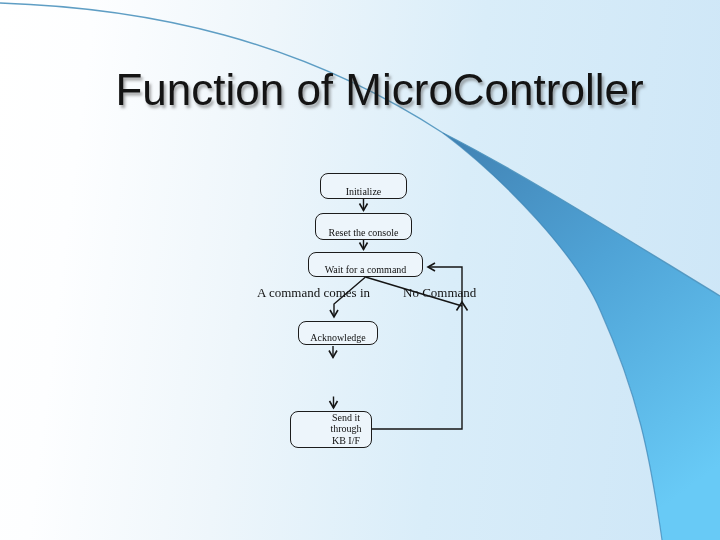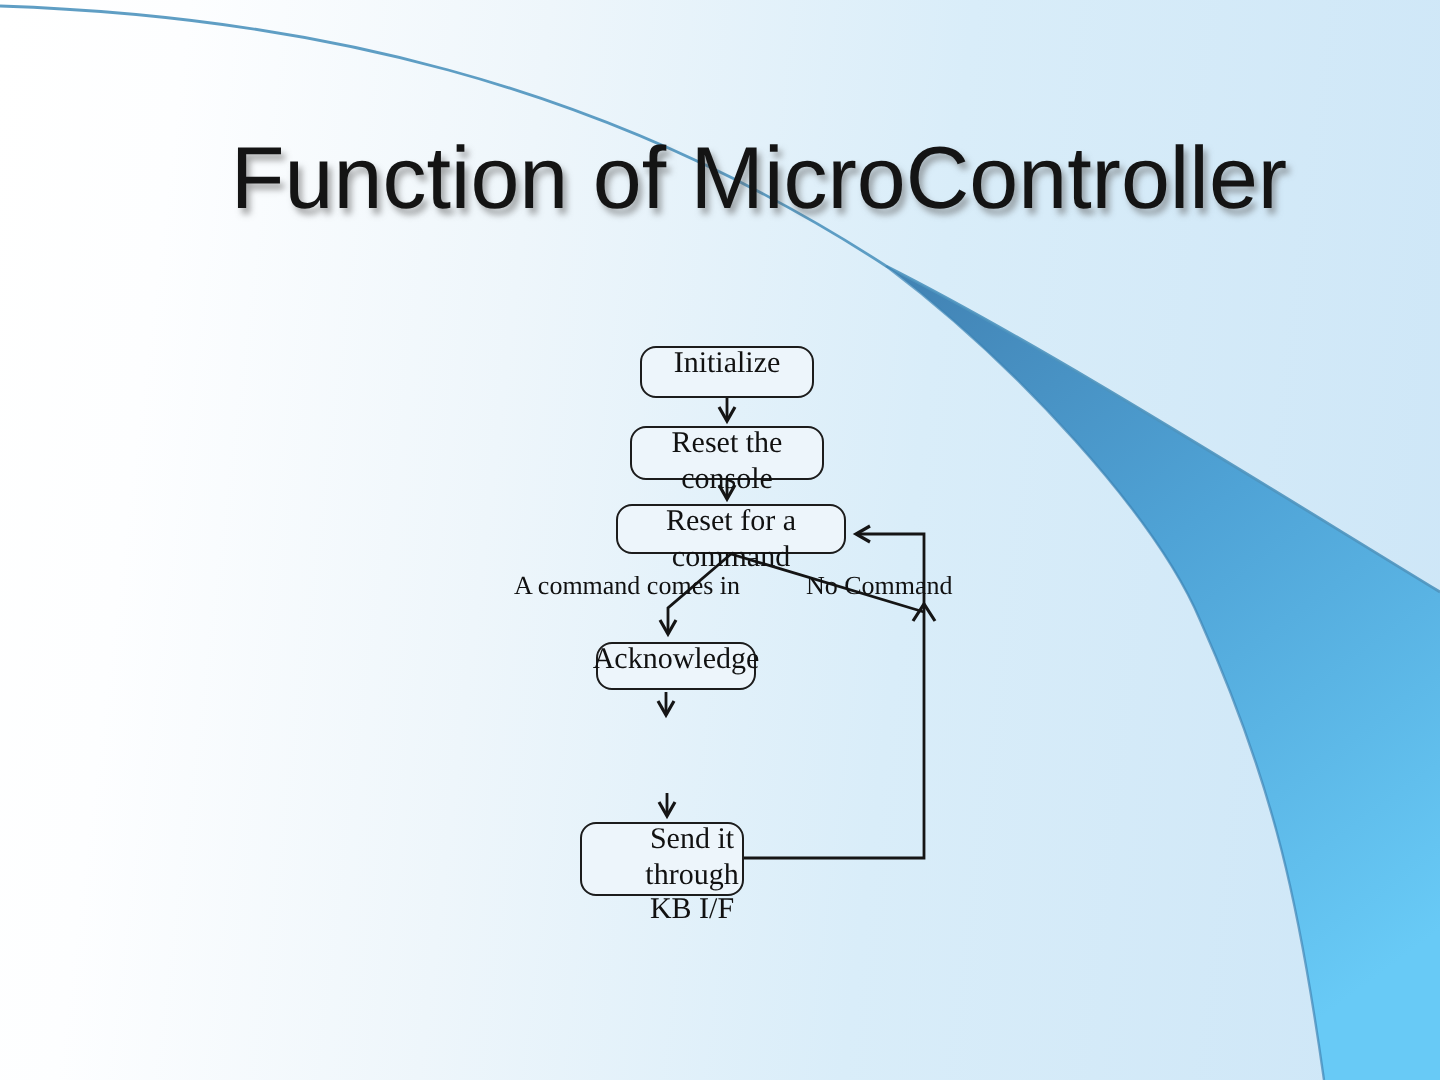--- a/index.html
+++ b/index.html
@@ -15,23 +15,23 @@
     position:absolute;left:0;right:0;top:67px;z-index:2;
     text-align:center;font-size:44px;line-height:1.05;font-weight:400;
     color:#141414;letter-spacing:0px;
     text-shadow:2px 3px 3px rgba(95,95,95,0.55);
     margin-left:39px;
   }
   .fc{position:absolute;left:0;top:0;width:720px;height:540px;z-index:3;}
   .arrows-svg{z-index:1;}
   .node{
     position:absolute;z-index:2;
-    display:flex;align-items:flex-start;justify-content:center;
+    display:flex;align-items:flex-end;justify-content:center;
     background:#edf5fb;border:1.5px solid #1c1c1c;border-radius:8px;
-    font-family:"Liberation Serif","DejaVu Serif",serif;font-size:15px;color:#111;
+    font-family:"Liberation Serif","DejaVu Serif",serif;font-size:10px;color:#111;
     box-sizing:border-box;
   }
   .node span{white-space:pre-line;text-align:center;line-height:1.18;}
   .edge-label{
     position:absolute;z-index:2;
     font-family:"Liberation Serif","DejaVu Serif",serif;font-size:13px;color:#111;
     white-space:nowrap;text-align:right;
   }
   .n-initialize{left:320px;top:173px;width:87px;height:26px;}
   .n-reset{left:315px;top:213px;width:97px;height:27px;}
@@ -80,21 +80,21 @@
       <path d="M333.5,396.5 V408" fill="none" stroke="#151515" stroke-width="1.4" marker-end="url(#arrowHead)"></path>
     </svg>
 
     <div class="node n-initialize">
       <span>Initialize</span>
     </div>
     <div class="node n-reset">
       <span>Reset the console</span>
     </div>
     <div class="node n-wait">
-      <span>Reset for a command</span>
+      <span>Wait for a command</span>
     </div>
     <div class="node n-ack">
       <span>Acknowledge</span>
     </div>
     <div class="node n-send">
       <span>Send it through
 KB I/F</span>
     </div>
 
     <div class="edge-label l-comesin">A command comes in</div>

